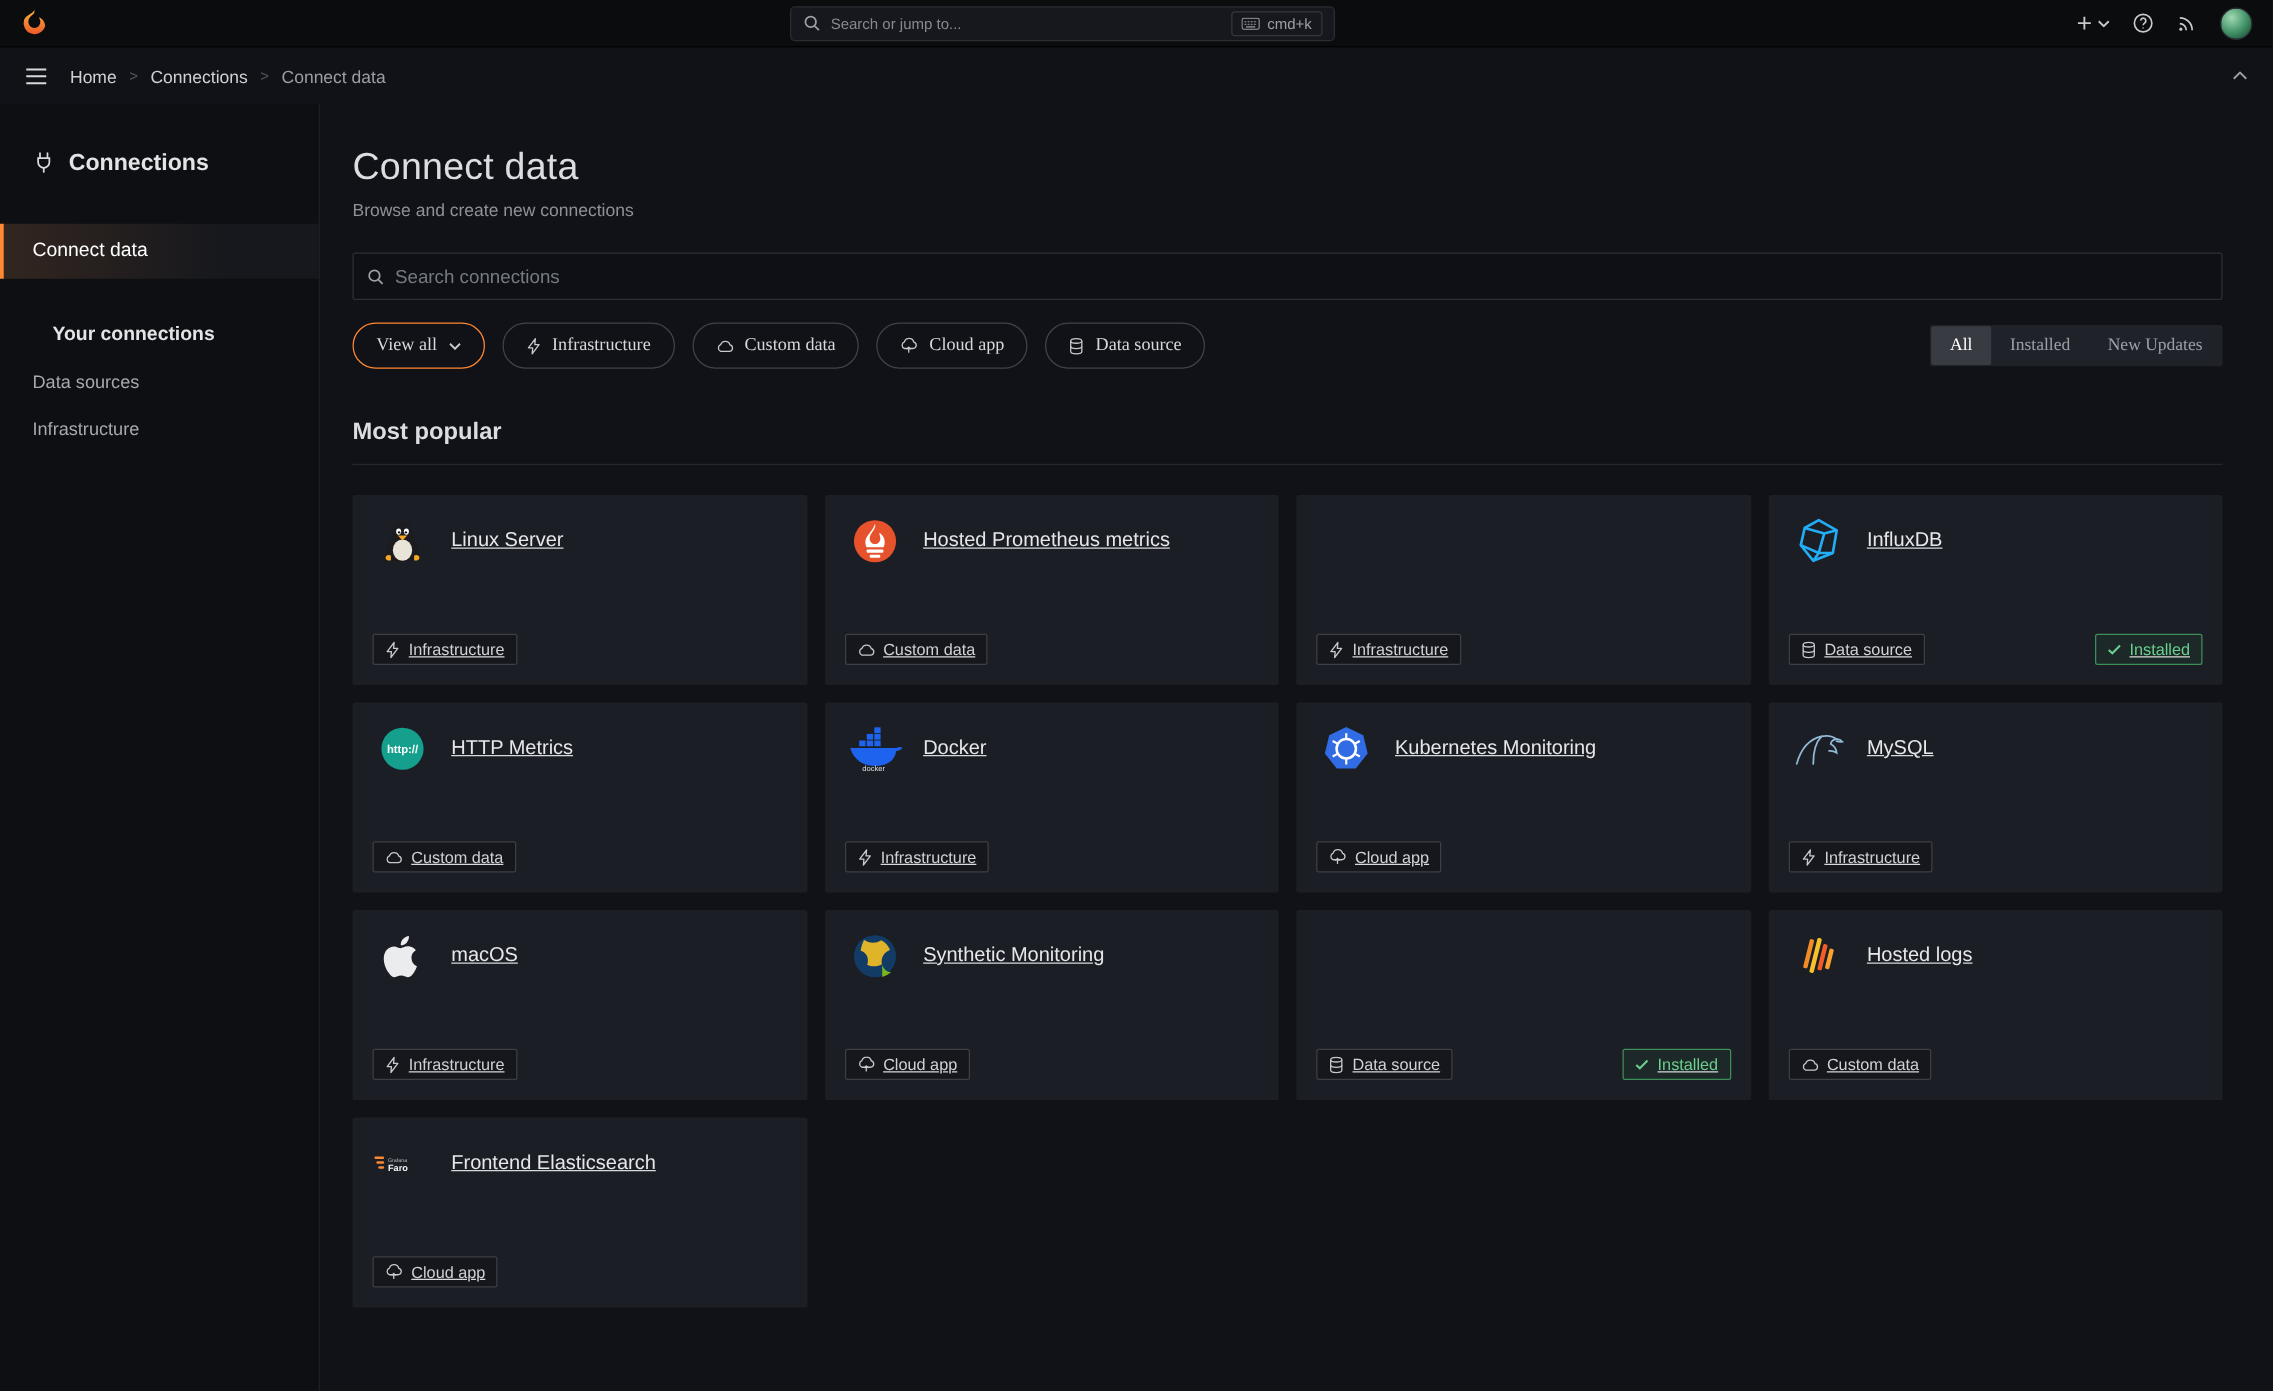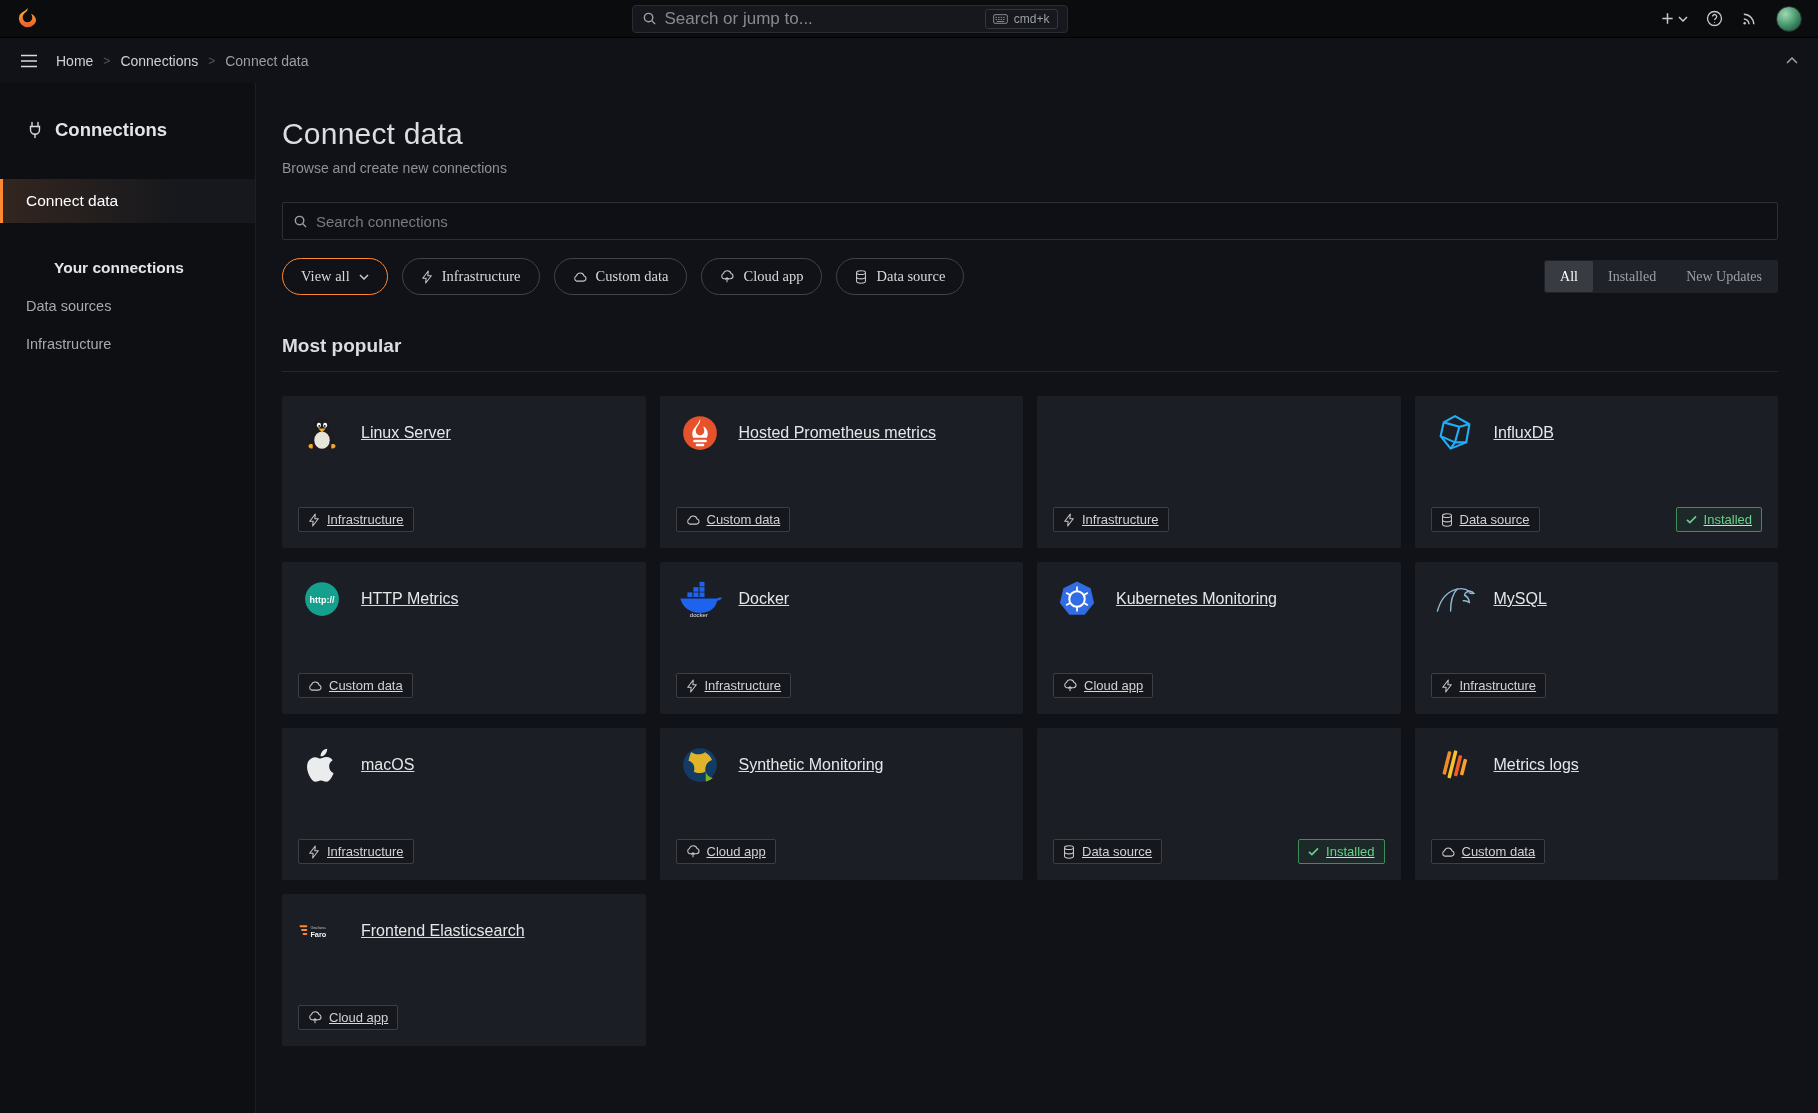--- a/index.html
+++ b/index.html
@@ -19,21 +19,21 @@
   }
   .tb-left { display: flex; align-items: center; }
   .tb-center { flex: 1; display: flex; justify-content: center; }
   .tb-right { display: flex; align-items: center; gap: 18px; }
   .search-jump {
     width: 436px; height: 28px; background: #17181d; border: 1px solid #2a2c33;
     border-radius: 4px; display: flex; align-items: center; gap: 8px; padding: 0 9px;
   }
   .search-jump input {
     flex: 1; background: transparent; border: none; outline: none;
-    color: #c7c9cc; font-size: 17px;
+    color: #c7c9cc; font-size: 12px;
   }
   .search-jump input::placeholder { color: #868a91; }
   .kbd-chip {
     display: flex; align-items: center; gap: 6px; border: 1px solid #34363d;
     border-radius: 3px; padding: 2px 7px; font-size: 12px; color: #9aa0a6;
   }
   .tb-btn { display: flex; align-items: center; gap: 3px; }
   .avatar {
     width: 26px; height: 26px; border-radius: 50%;
     background: radial-gradient(circle at 35% 30%, #9fd9b4, #3e8e63 55%, #1f4d38 90%);
@@ -62,22 +62,22 @@
   .sb-item {
     display: flex; align-items: center; height: 44px; padding: 0 26px;
     font-size: 15.5px; color: #a6a9ae; cursor: pointer; text-decoration: none;
   }
   .sb-item.active {
     color: #ffffff; font-weight: 500; border-left: 3px solid #ff8833;
     padding-left: 23px;
     background: linear-gradient(90deg, rgba(255,136,51,0.12), rgba(255,136,51,0.0) 70%), #16181d;
   }
   .sb-section {
-    margin-top: 26px; padding: 0 26px; height: 38px; display: flex; align-items: center;
-    font-size: 15.5px; font-weight: bold; color: #e3e4e6; cursor: pointer; margin-left: 28px;
+    margin-top: 26px; padding: 0 42px; height: 38px; display: flex; align-items: center;
+    font-size: 15.5px; font-weight: bold; color: #e3e4e6; cursor: pointer;
   }
   .sb-item.sub { height: 38px; font-size: 14.5px; }
 
   
   .main { flex: 1; padding: 34px 40px 0 26px; overflow: hidden; }
   .page-title { font-size: 30px; font-weight: 500; color: #dcdde0; letter-spacing: 0.2px; }
   .page-subtitle { margin-top: 9px; font-size: 14px; color: #8e9196; }
   .conn-search {
     margin-top: 26px; height: 38px; width: 100%;
     background: #0e1015; border: 1px solid #2c2f36; border-radius: 2px;
@@ -594,21 +594,21 @@
       <span class="card-icon">
               <svg viewBox="0 0 32 32" width="38" height="40">
                 <g transform="rotate(14 16 16)">
                   <rect x="7.5" y="6" width="3" height="20" rx="1" fill="#f28c26"></rect>
                   <rect x="12.3" y="4" width="3" height="24" rx="1" fill="#f8c12c"></rect>
                   <rect x="17.1" y="7" width="3" height="18" rx="1" fill="#f25c26"></rect>
                   <rect x="21.9" y="9" width="3" height="14" rx="1" fill="#f8a12c"></rect>
                 </g>
               </svg>
             </span>
-      <span class="card-title">Metrics logs</span>
+      <span class="card-title">Hosted logs</span>
     </div>
     <div class="card-foot">
       <span class="badge">
         <span class="badge-icon">
                 <svg viewBox="0 0 16 13" width="14" height="12" fill="none" stroke="#c7c9cc" stroke-width="1.2">
                   <path d="M4 11.2h8a3 3 0 0 0 .6-5.9A4.5 4.5 0 0 0 4 5.1a3.3 3.3 0 0 0 0 6.1z"></path>
                 </svg>
               </span>
         <span class="badge-label">Custom data</span>
       </span>

